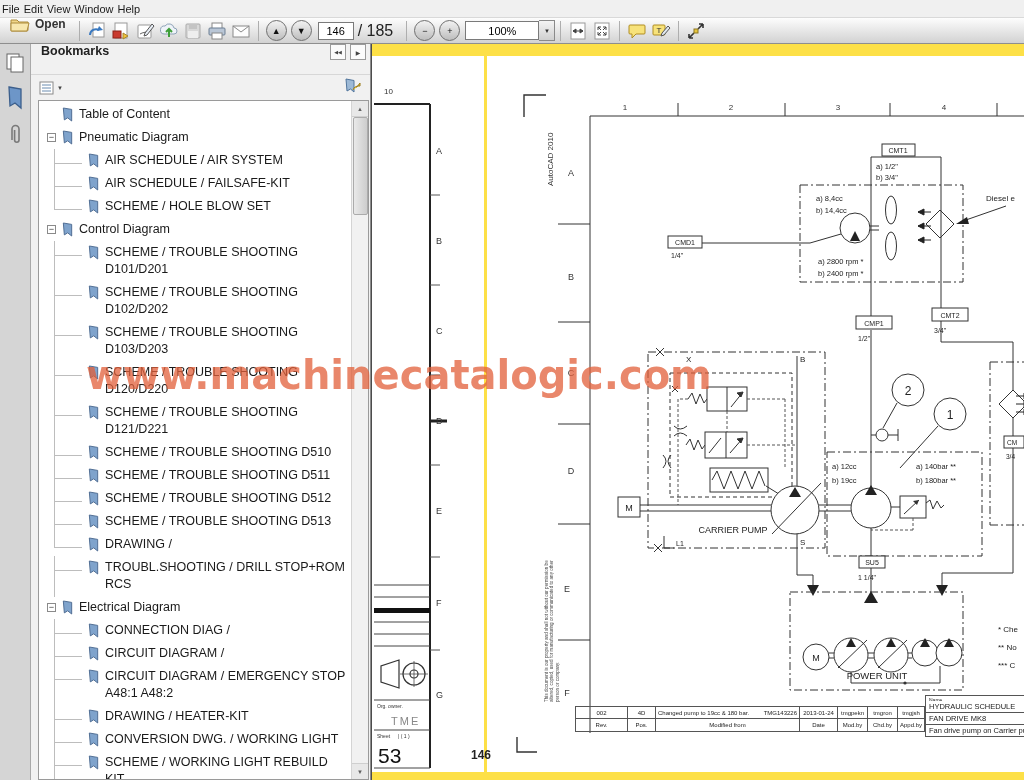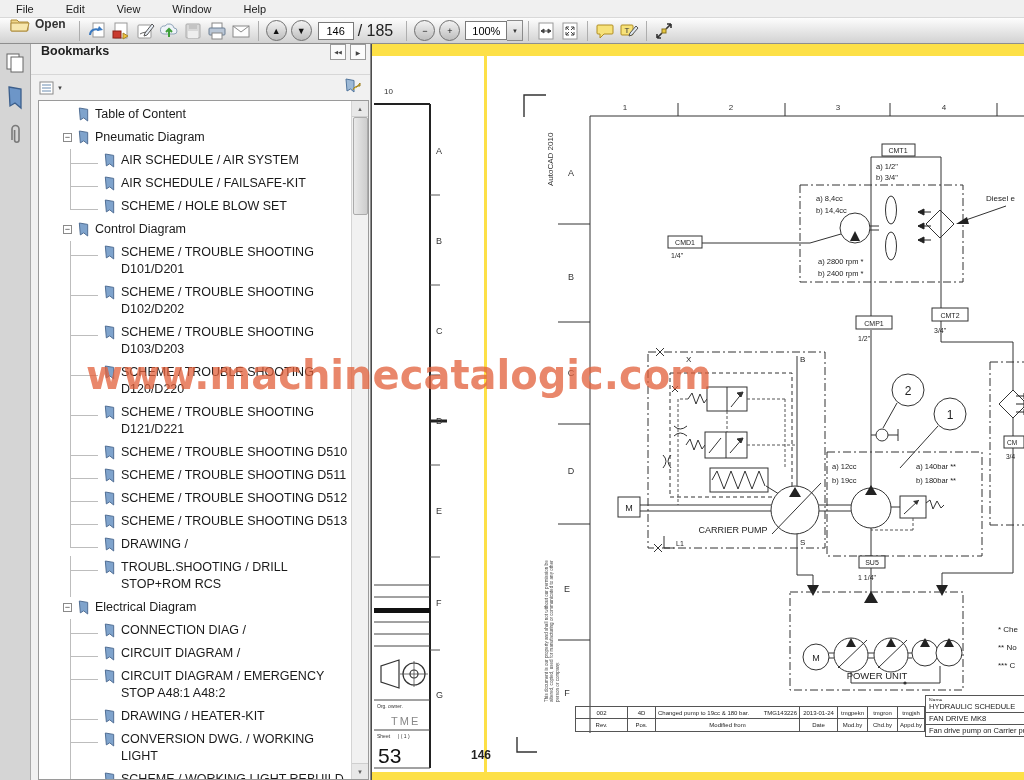--- a/index.html
+++ b/index.html
@@ -1,49 +1,49 @@
 <!DOCTYPE html>
 <html><head>
 <meta charset="utf-8">
 <style>
   html,body{margin:0;padding:0;}
   body{width:1024px;height:780px;overflow:hidden;font-family:"Liberation Sans",sans-serif;background:#4c4c4c;}
   #app{position:relative;width:1024px;height:780px;overflow:hidden;background:#4c4c4c;}
 
   
   #menubar{position:absolute;left:0;top:0;width:1024px;height:17px;background:#f0f0f0;border-bottom:1px solid #d9d9d9;display:flex;align-items:center;font-size:11px;color:#1a1a1a;}
-  .menu-item{padding:1px 16px;cursor:default;}
+  .menu-item{padding:1px 2px;cursor:default;}
 
   
   #toolbar{position:absolute;left:0;top:18px;width:1024px;height:26px;background:linear-gradient(#fdfdfd,#e3e3e3 60%,#d2d2d2);border-bottom:1px solid #8e8e8e;display:flex;align-items:center;padding:0 6px;box-sizing:border-box;}
   .tsep{width:1px;height:20px;background:#aeaeae;margin:0 5px;flex:none;}
   .tbtn{width:24px;height:22px;display:flex;align-items:center;justify-content:center;flex:none;border-radius:2px;}
   .tbtn svg{display:block;}
   #open-btn{display:flex;align-items:center;gap:5px;padding:1px 8px 14px 4px;height:22px;border-radius:2px;}
   #open-btn .lbl{font-size:12px;font-weight:bold;color:#333;}
   .navcircle{width:19px;height:19px;border-radius:50%;border:1px solid #6f6f6f;background:linear-gradient(#f2f2f2,#bdbdbd);display:flex;align-items:center;justify-content:center;font-size:9px;color:#111;margin:0 2px;flex:none;}
   #page-input{width:34px;height:16px;border:1px solid #7a7a7a;background:#fff;font-size:11px;text-align:center;font-family:"Liberation Sans",sans-serif;margin:0 4px;flex:none;padding:0;}
   #page-total{font-size:16px;color:#222;margin-right:8px;flex:none;}
-  #zoom-box{height:17px;border:1px solid #7a7a7a;background:#fff;font-size:11px;display:flex;align-items:center;padding:0 6px;flex:none;margin-left:3px;}
+  #zoom-box{height:17px;border:1px solid #7a7a7a;background:#fff;font-size:11px;display:flex;align-items:center;padding:0 22px;flex:none;margin-left:3px;}
   #zoom-drop{width:15px;height:19px;border:1px solid #8a8a8a;border-left:none;background:linear-gradient(#f4f4f4,#cfcfcf);display:flex;align-items:center;justify-content:center;font-size:6px;color:#333;flex:none;}
 
   
   #rail{position:absolute;left:0;top:44px;width:30px;height:736px;background:#d5d5d5;border-right:1px solid #a9a9a9;}
   .rail-ic{width:30px;display:flex;justify-content:center;}
 
   #panel{position:absolute;left:31px;top:44px;width:340px;height:736px;background:#f1f1f1;border-right:1px solid #8c8c8c;box-sizing:border-box;}
   #panel-header{height:30px;display:flex;align-items:flex-start;border-bottom:1px solid #d7d7d7;}
   #panel-title{font-size:12.5px;font-weight:bold;color:#222;padding-left:10px;flex:1;}
   .ph-btn{width:14px;height:14px;border:1px solid #9a9a9a;background:#fbfbfb;display:flex;align-items:center;justify-content:center;color:#444;margin-right:4px;flex:none;}
   #panel-opts{height:26px;display:flex;align-items:center;padding:0 8px;}
   #opts-spacer{flex:1;}
 
   #bm-listwrap{position:absolute;left:7px;top:56px;width:331px;height:680px;background:#fff;border:1px solid #9a9a9a;box-sizing:border-box;overflow:hidden;}
   #bm-list{padding:2px 18px 2px 0;}
-  .bm-row{display:flex;align-items:flex-start;padding:3px 2px 3px 8px;line-height:17px;font-size:12.5px;color:#1a1a1a;margin-left:16px;}
+  .bm-row{display:flex;align-items:flex-start;padding:3px 2px 3px 8px;line-height:17px;font-size:12.5px;color:#1a1a1a;}
   .expander{flex:none;width:14px;height:17px;}
   .expander.box{width:9px;height:9px;margin:4px 5px 0 0;border:1px solid #8a8a8a;background:#fff;font-size:9px;line-height:7px;text-align:center;color:#333;box-sizing:border-box;}
   .bm-ic{flex:none;width:13px;height:15px;margin:1px 5px 0 0;}
   .bm-label{flex:1;}
   .tree{flex:none;width:40px;position:relative;align-self:stretch;}
   .tree::before{content:'';position:absolute;left:7px;top:-3px;bottom:-4px;border-left:1px solid #bdbdbd;}
   .tree.last::before{bottom:auto;height:14px;}
   .tree::after{content:'';position:absolute;left:7px;top:11px;width:28px;border-top:1px solid #bdbdbd;}
   #bm-scroll{position:absolute;right:0;top:0;width:16px;height:100%;background:#f1f1f1;border-left:1px solid #d4d4d4;}
   .sb-btn{width:16px;height:15px;background:#e8e8e8;border-bottom:1px solid #cfcfcf;color:#606060;font-size:6px;display:flex;align-items:center;justify-content:center;}

